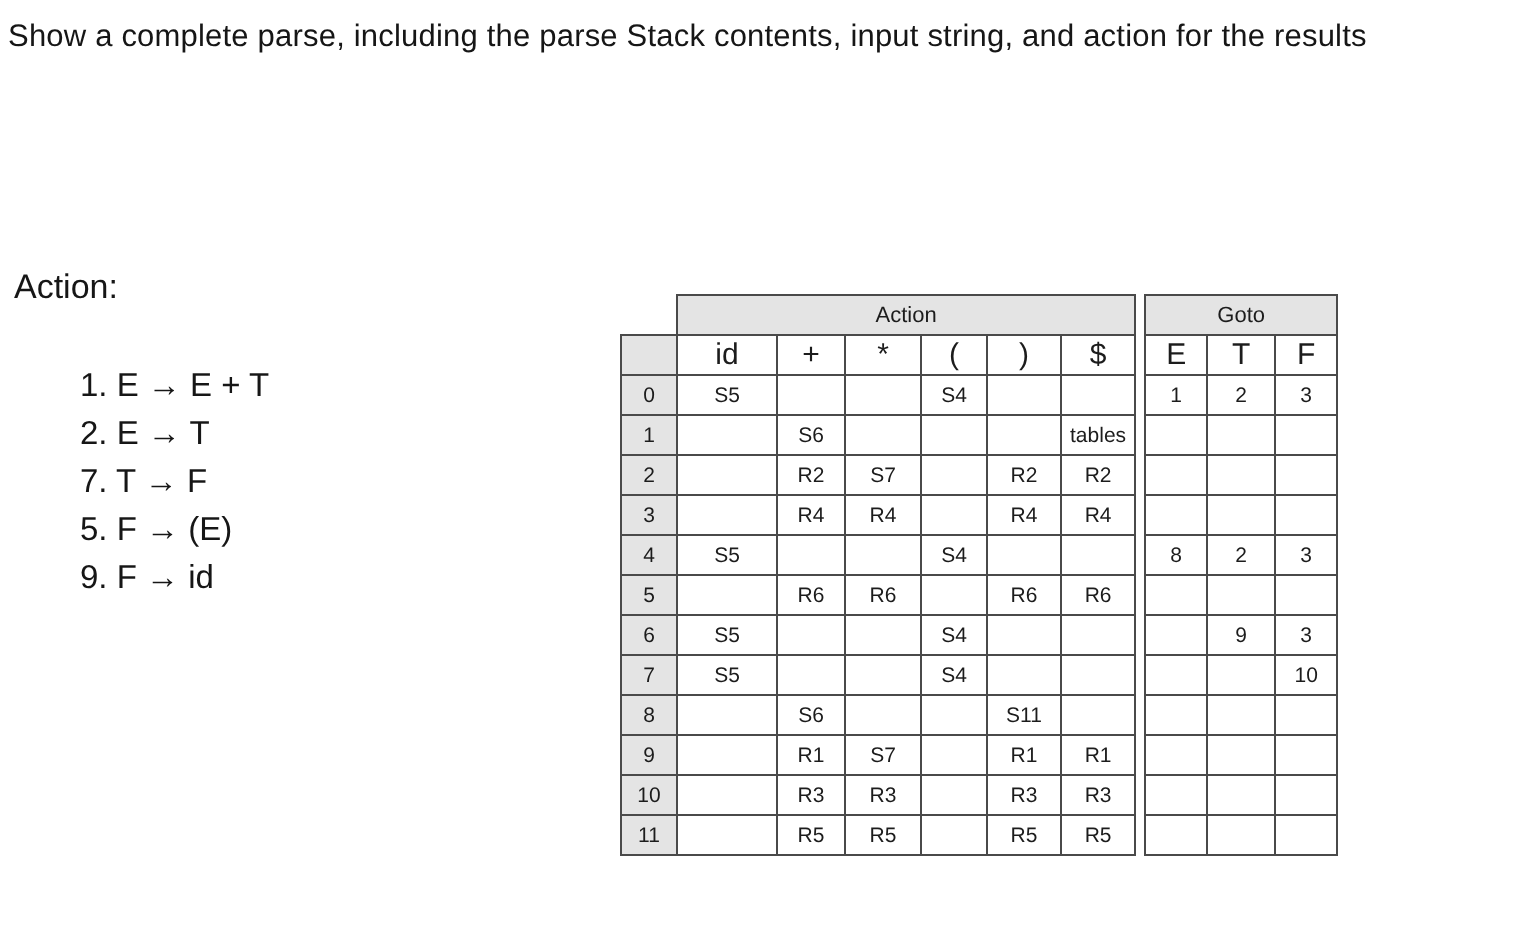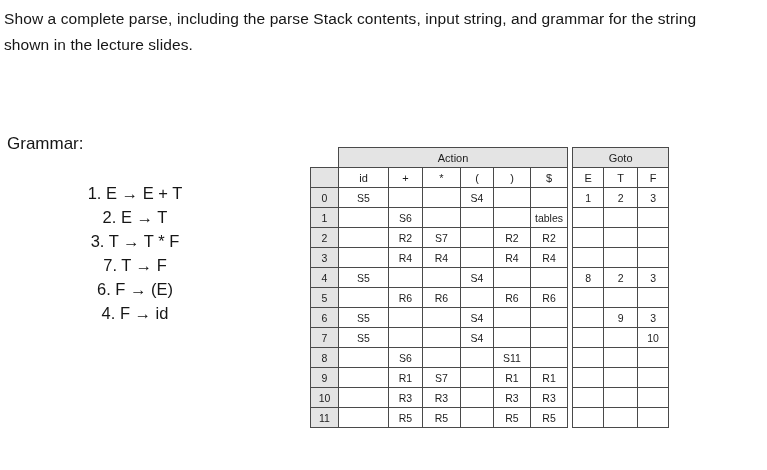--- a/index.html
+++ b/index.html
@@ -32,21 +32,21 @@
     position: absolute;
     left: 7px;
     top: 134px;
     font-size: 17px;
   }
   .grammar-list {
     position: absolute;
     left: 40px;
     top: 181px;
     width: 190px;
-    text-align: center;
+    text-align: left;
     font-size: 16.5px;
     line-height: 24px;
     white-space: nowrap;
   }
   
   table.parse-table {
     position: absolute;
     left: 310px;
     top: 147px;
     width: 358px;
@@ -75,40 +75,38 @@
   .parse-table td.spacer {
     border-top: none;
     border-bottom: none;
     background: #ffffff;
   }
   .parse-table td.state-head {
     background: #e4e4e4;
     font-size: 9.5px;
     padding-left: 28px;
   }
-  .parse-table td.sym { font-size: 11px; }
+  .parse-table td.sym { font-size: 15px; }
   .parse-table td.state-cell { background: #e4e4e4; }
 </style>
 </head>
 <body>
 
 <div class="intro">
-  <div>Show a complete parse, including the parse Stack contents, input string, and grammar for the string</div>
-  <div>shown in the lecture slides.</div>
+  <div>Show a complete parse, including the parse Stack contents, input string, and action for the results</div>
 </div>
 
-<div class="grammar-label">Grammar:</div>
+<div class="grammar-label">Action:</div>
 
 <div class="grammar-list">
   <div>1. E → E + T</div>
   <div>2. E → T</div>
-  <div>3. T → T * F</div>
   <div>7. T → F</div>
-  <div>6. F → (E)</div>
-  <div>4. F → id</div>
+  <div>5. F → (E)</div>
+  <div>9. F → id</div>
 </div>
 
 <table class="parse-table">
   <colgroup>
     <col style="width:28px">
       <col style="width:50px">
       <col style="width:34px">
     <col style="width:38px">
       <col style="width:33px">
       <col style="width:37px">

